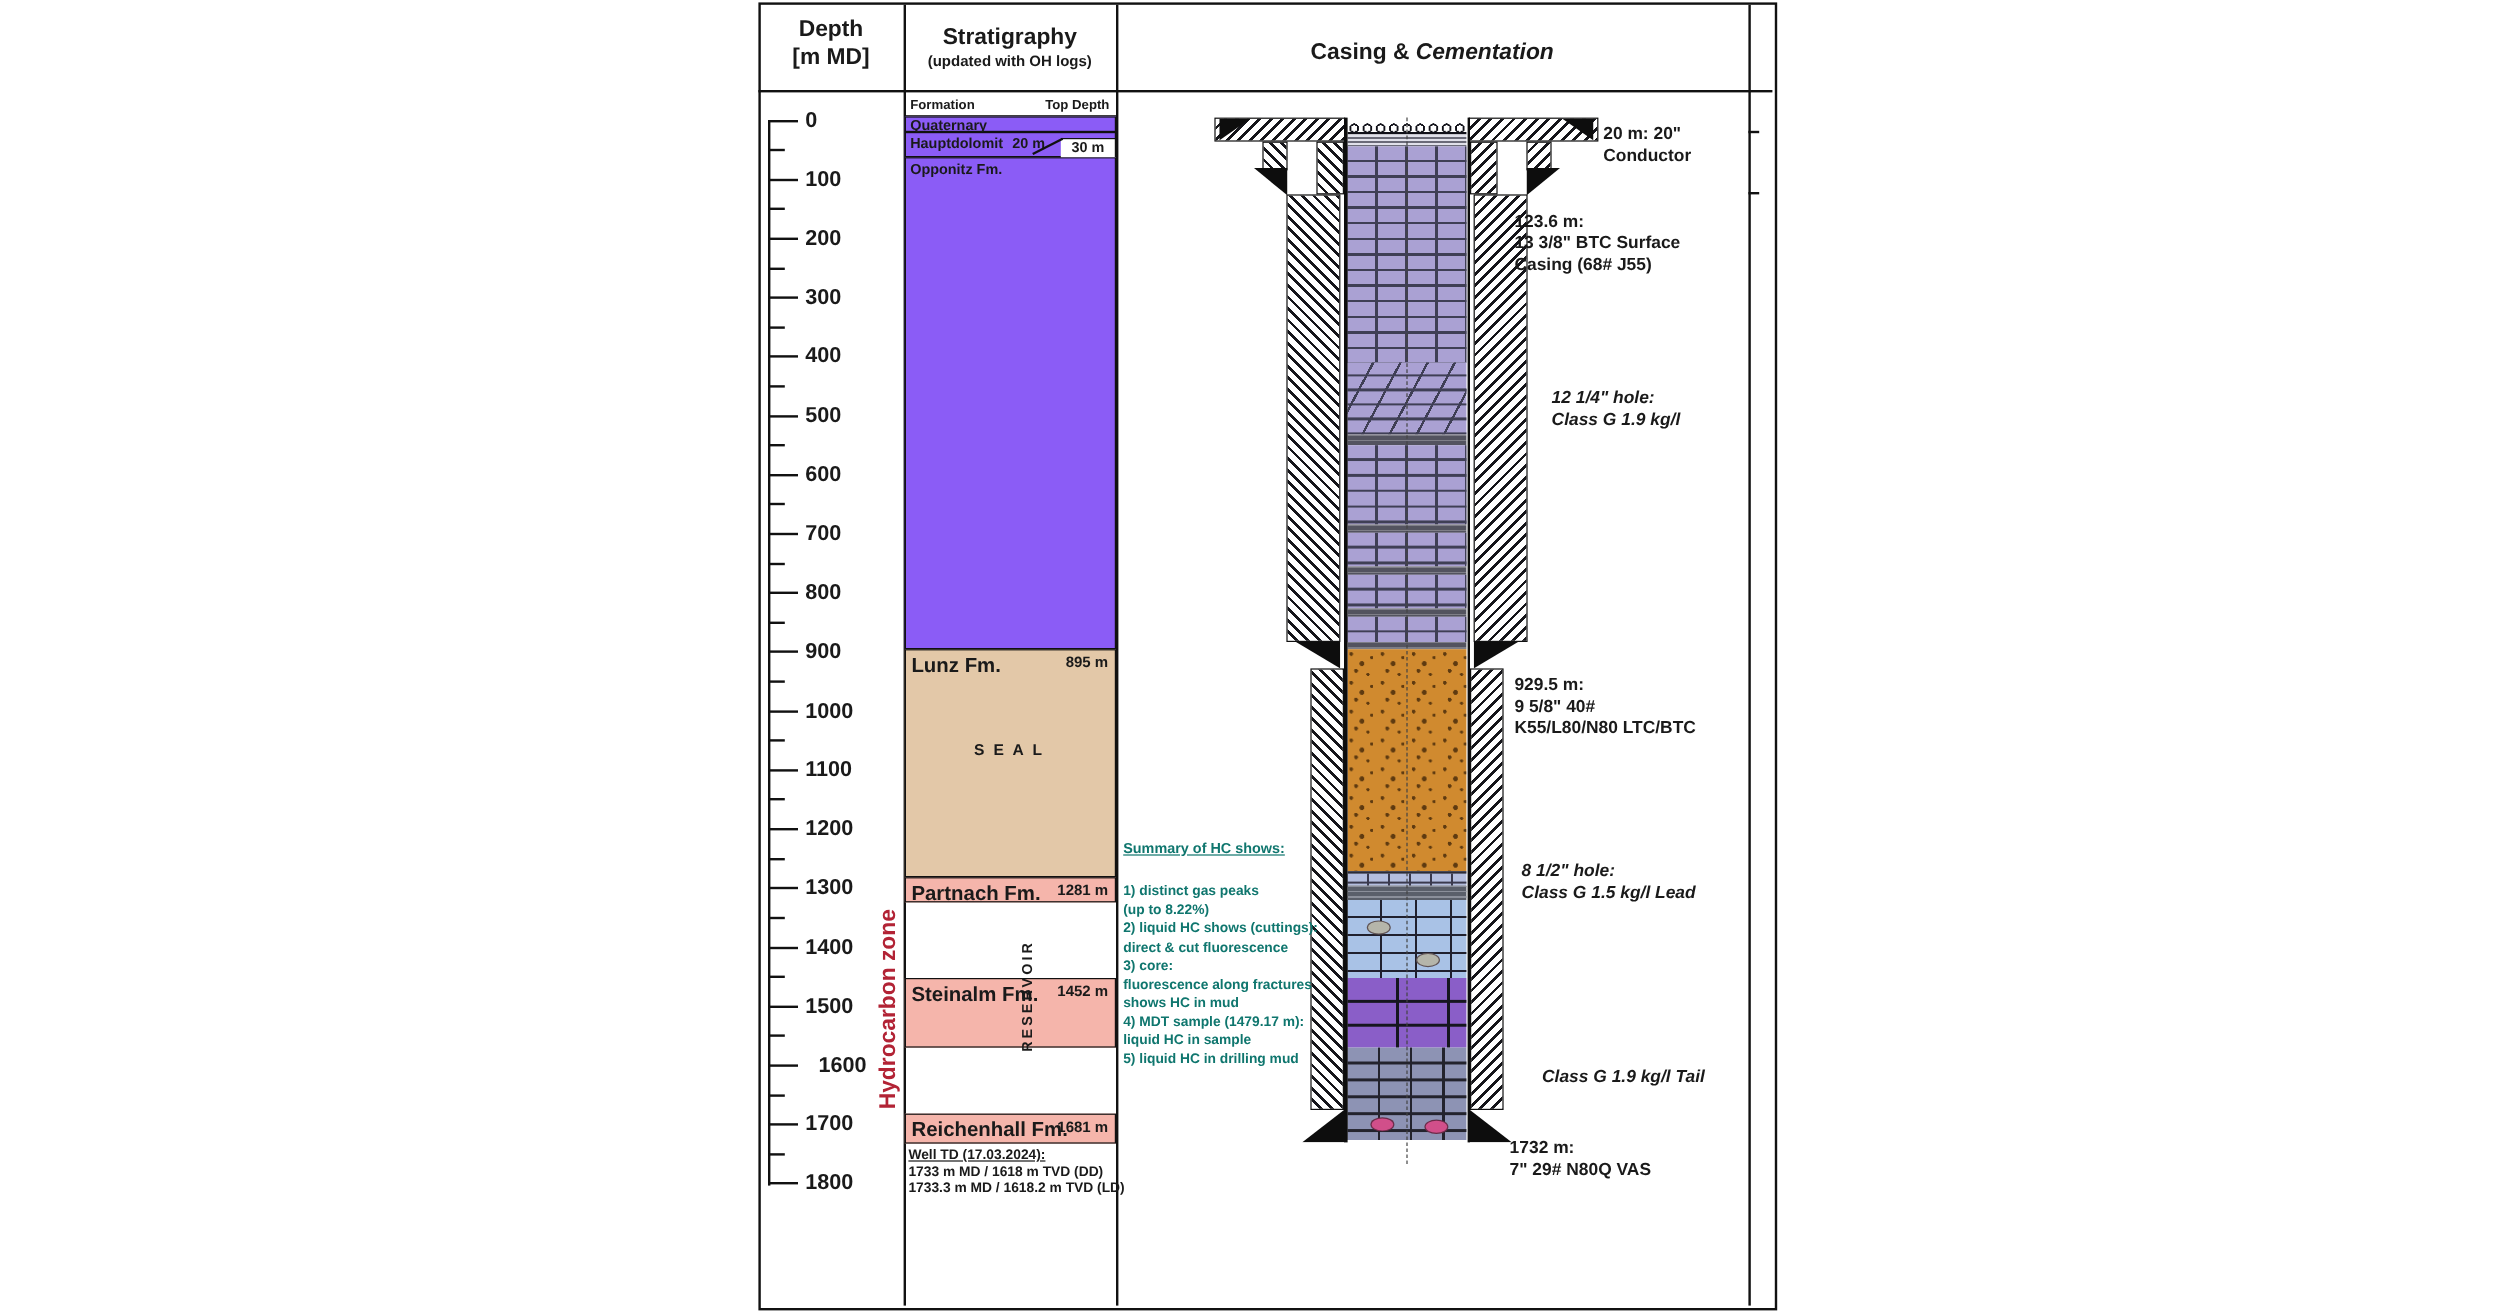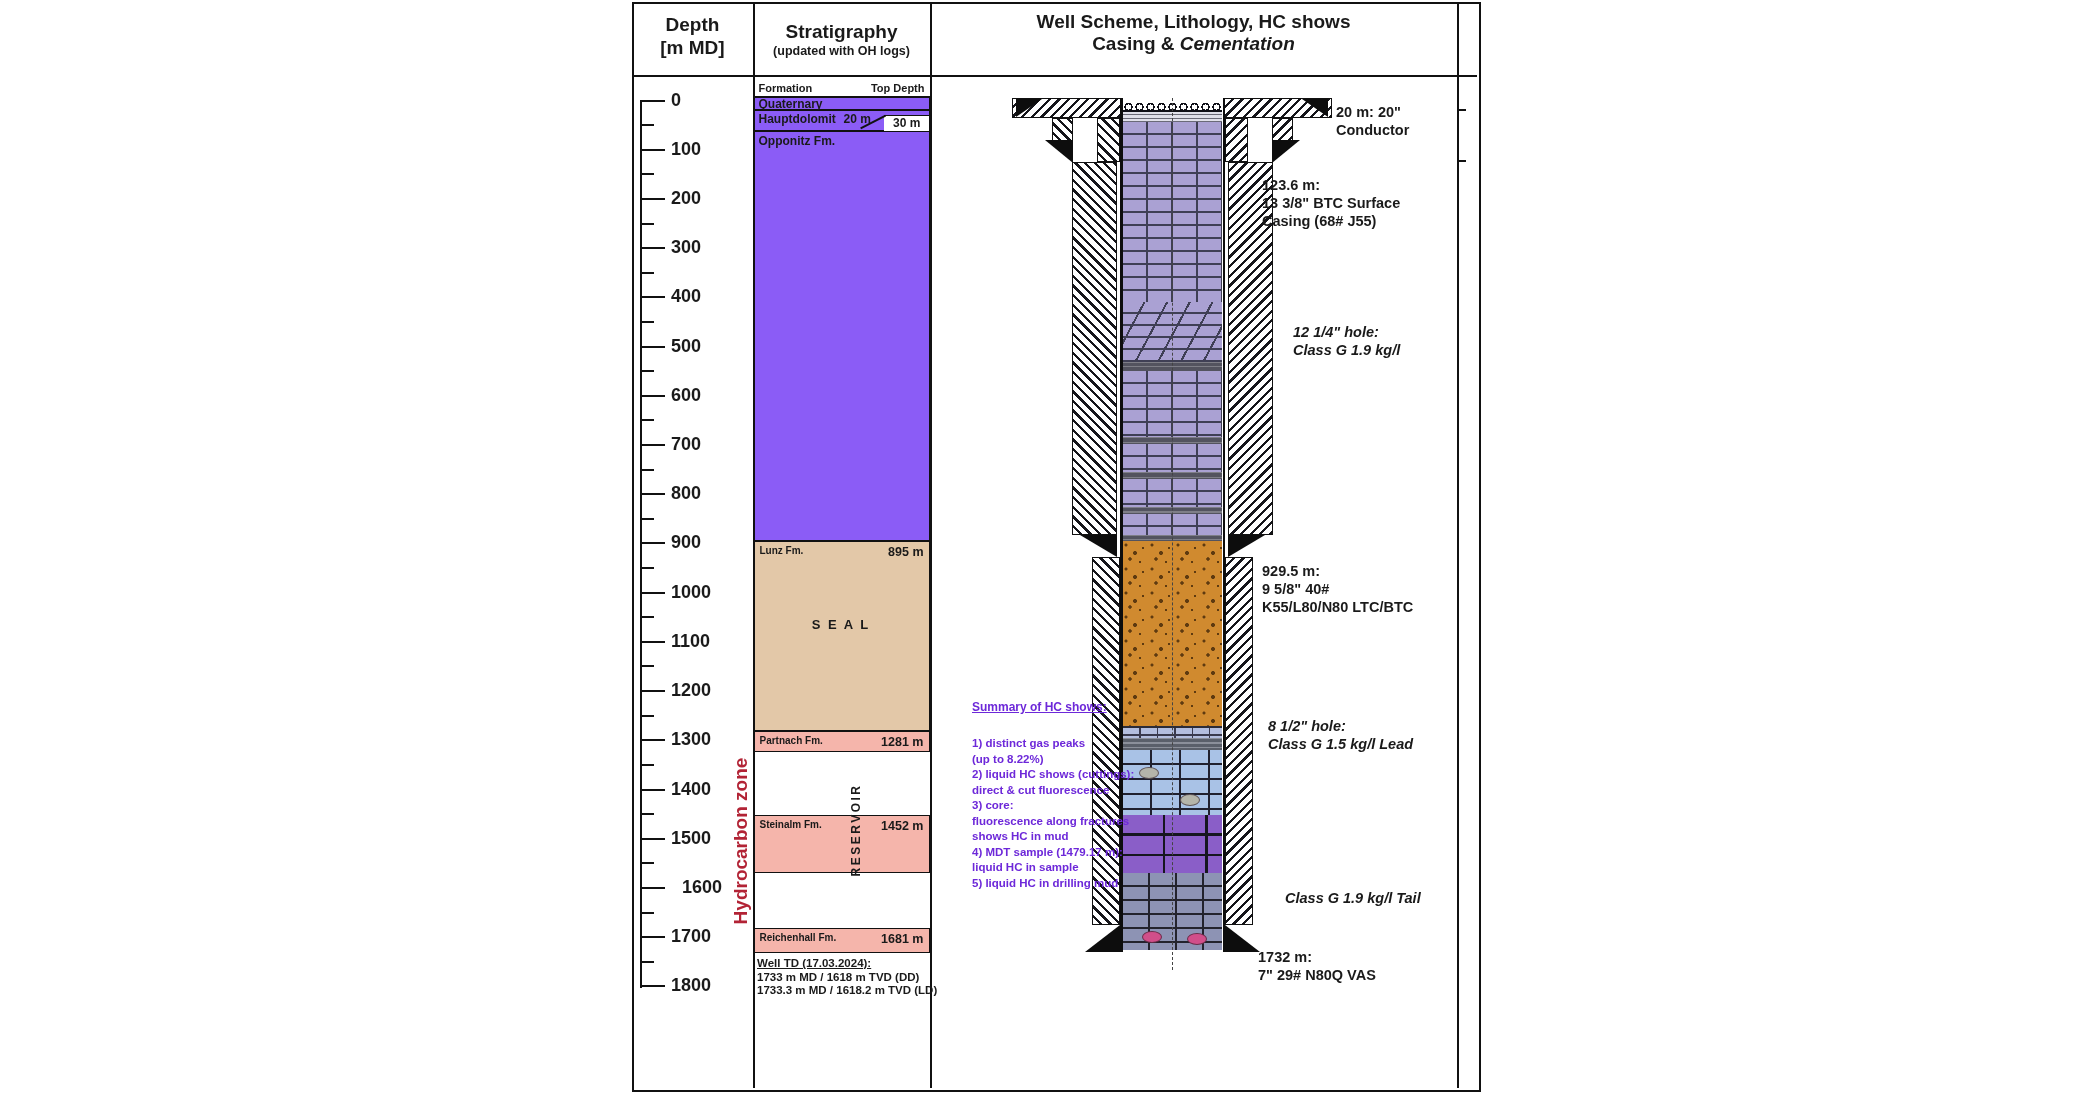--- a/index.html
+++ b/index.html
@@ -10,21 +10,21 @@
   .frame{border:2.5px solid #111;}
   .vline{background:#111;width:2px;}
   .hline{background:#111;height:2px;}
   .hdr{font-weight:bold;font-size:19px;text-align:center;white-space:nowrap;}
   .hdr-sub{font-weight:bold;font-size:12.5px;text-align:center;white-space:nowrap;}
   .dlabel{position:absolute;font-weight:bold;font-size:18px;white-space:nowrap;}
   .thead{font-weight:bold;font-size:11px;white-space:nowrap;}
   .srow{background:#8b5cf6;border:1.5px solid #111;}
   .srow-text{position:absolute;font-weight:bold;font-size:12px;white-space:nowrap;}
   .fmbox{position:absolute;border:1.5px solid #111;box-sizing:border-box;}
-  .fmname{position:absolute;left:5px;top:3px;font-weight:bold;font-size:10px;white-space:nowrap;}
+  .fmname{position:absolute;left:5px;top:3px;font-weight:bold;font-size:17px;white-space:nowrap;}
   .fmval{position:absolute;right:5px;top:3px;font-weight:bold;font-size:12.5px;white-space:nowrap;}
   .overlabel{z-index:6;}
   .rot{transform:rotate(-90deg);}
   .hatchL{background:repeating-linear-gradient(45deg,#fff 0 4.5px,#15151a 4.5px 6.8px);border:1px solid #111;box-sizing:border-box;z-index:2;}
   .hatchR{background:repeating-linear-gradient(135deg,#fff 0 4.5px,#15151a 4.5px 6.8px);border:1px solid #111;box-sizing:border-box;z-index:2;}
   .shoe{background:#0d0d0d;z-index:3;}
   .pat{position:absolute;left:1123px;width:99px;z-index:1;box-sizing:border-box;}
   .pat-gravel{background-color:#fff;background-image:radial-gradient(circle at 5.5px 6px,#fff 2.6px,#101018 2.6px 4.1px,rgba(0,0,0,0) 4.1px);background-size:11px 12px;border-bottom:2.5px solid #101018;}
   .pat-laminated-top{background:repeating-linear-gradient(to bottom,#e0e0ea 0 2.2px,#6a6a78 2.2px 3.5px);}
   .pat-brick-lavender{background-color:#aaa1d3;background-image:repeating-linear-gradient(to bottom,rgba(0,0,0,0) 0 11px,#3f3f55 11px 13px),repeating-linear-gradient(to right,rgba(0,0,0,0) 0 23px,#3f3f55 23px 25px);}
@@ -63,21 +63,20 @@
   <div class="abs vline" style="left:930px;top:4px;height:1084px;"></div>
   <div class="abs vline" style="left:1457px;top:4px;height:1084px;"></div>
   <div class="abs hline" style="left:632px;top:75px;width:845px;"></div>
   <div class="gutter-tick" style="top:109px;"></div>
   <div class="gutter-tick" style="top:160px;"></div>
 
   <div class="abs hdr" style="left:632px;top:14px;width:121px;">Depth</div>
   <div class="abs hdr" style="left:632px;top:37px;width:121px;">[m MD]</div>
   <div class="abs hdr" style="left:753px;top:21px;width:177px;">Stratigraphy</div>
   <div class="abs hdr-sub" style="left:753px;top:44px;width:177px;">(updated with OH logs)</div>
-  <div class="abs hdr" style="left:930px;top:11px;width:527px;">Well Scheme, Lithology, HC shows</div>
   <div class="abs hdr" style="left:930px;top:33px;width:527px;"><span>Casing &amp; </span><span style="font-style:italic">Cementation</span></div>
 
   <div class="abs" style="left:640px;top:100px;width:2px;height:888px;background:#111;"></div>
 
   <div class="abs rot overlabel" style="left:631px;top:830px;width:220px;height:22px;text-align:center;font-weight:bold;font-size:19px;color:#b22335;">Hydrocarbon zone</div>
 
   <div class="abs" style="left:753.5px;top:79px;width:176px;height:17px;border-bottom:1.5px solid #111;">
     <span class="thead" style="position:absolute;left:5px;top:3px;">Formation</span>
     <span class="thead" style="position:absolute;right:5px;top:3px;">Top Depth</span>
   </div>
@@ -125,21 +124,21 @@
 
   <div class="abs hatchL" style="left:1092px;top:557px;width:28px;height:368px;"></div>
   <div class="abs hatchR" style="left:1225px;top:557px;width:28px;height:368px;"></div>
   <div class="abs shoe" style="left:1085px;top:925px;width:35px;height:27px;clip-path:polygon(0 100%,100% 0,100% 100%);"></div>
   <div class="abs shoe" style="left:1225px;top:925px;width:35px;height:27px;clip-path:polygon(0 0,100% 100%,0 100%);"></div>
 
   <div class="abs" style="left:1120px;top:98px;width:2.5px;height:854px;background:#0d0d0d;z-index:3;"></div>
   <div class="abs" style="left:1222.5px;top:98px;width:2.5px;height:854px;background:#0d0d0d;z-index:3;"></div>
   <div class="abs axis" style="left:1171.5px;top:98px;width:0px;height:872px;"></div>
 
-  <div id="hc-summary" style="color: #6d28d9; margin-left: 36px;">
+  <div id="hc-summary" style="color: #0f766e;">
     <div id="hc-title">Summary of HC shows:</div>
     <div id="hc-lines">
         <div>1) distinct gas peaks</div>
         <div>(up to 8.22%)</div>
         <div>2) liquid HC shows (cuttings):</div>
         <div>direct &amp; cut fluorescence</div>
         <div>3) core:</div>
         <div>fluorescence along fractures</div>
         <div>shows HC in mud</div>
         <div>4) MDT sample (1479.17 m):</div>

